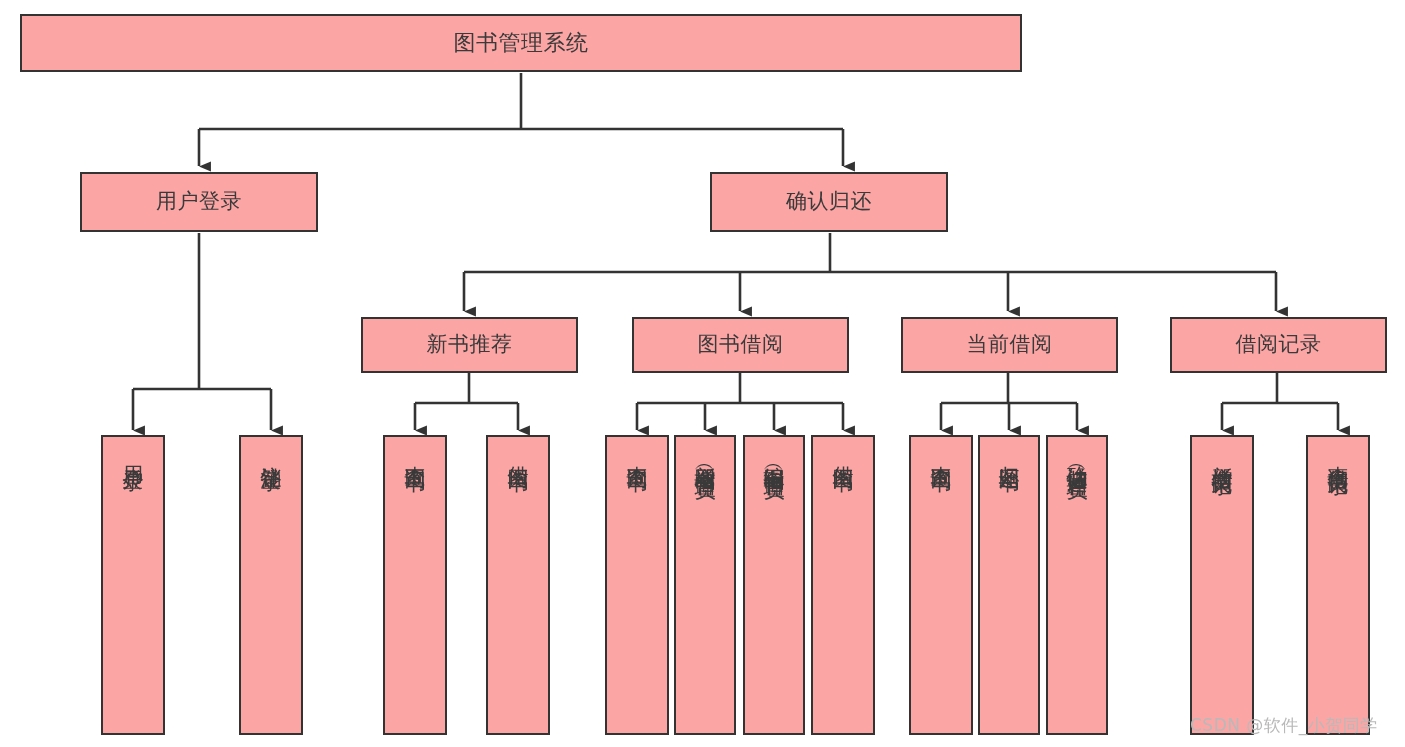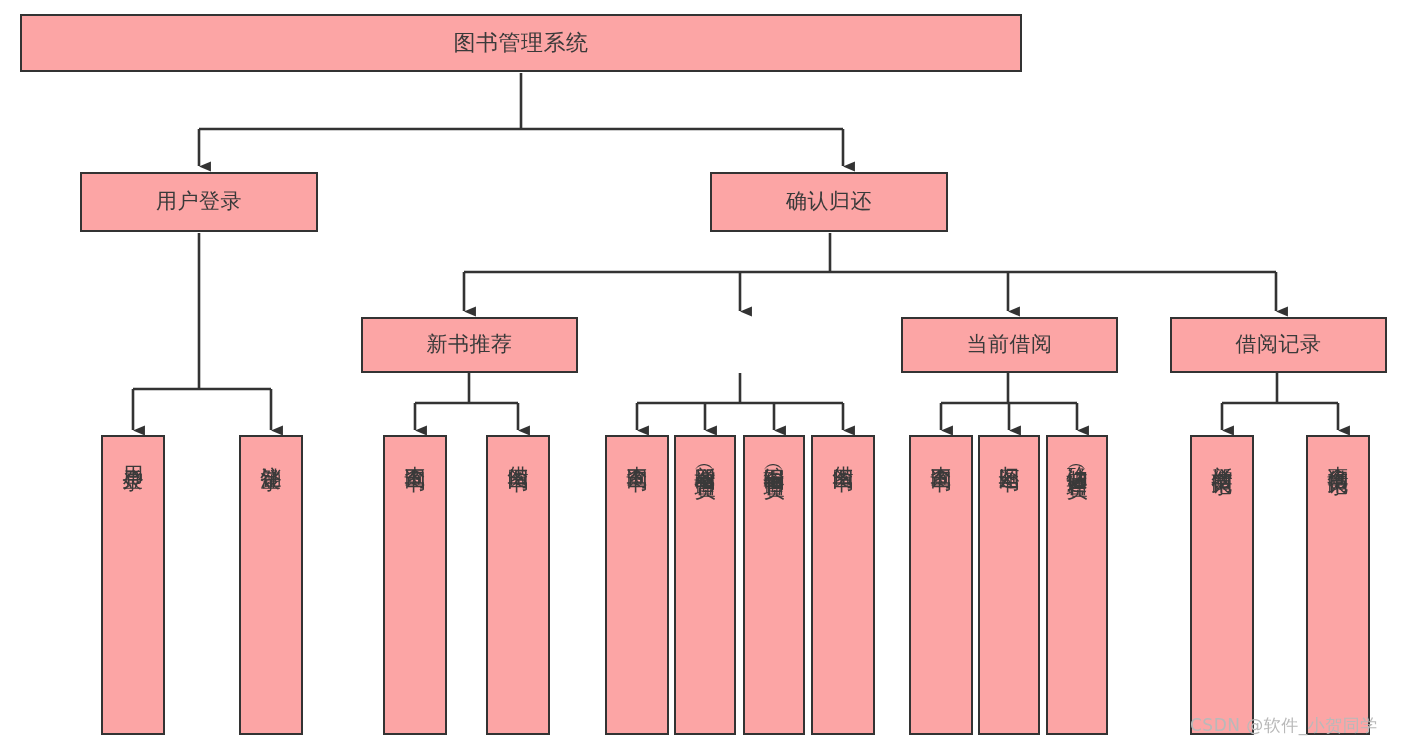--- a/index.html
+++ b/index.html
@@ -134,20 +134,23 @@
   </div>
 
   <div class="node horiz" style="left:710px; top:172px; width:238px; height:60px;">
     <span class="label">确认归还</span>
   </div>
 
   <div class="node horiz" style="left:361px; top:317px; width:217px; height:56px;">
     <span class="label">新书推荐</span>
   </div>
 
+  <div class="node horiz" style="left:632px; top:317px; width:217px; height:56px;">
+    <span class="label">图书借阅</span>
+  </div>
 
   <div class="node horiz" style="left:1170px; top:317px; width:217px; height:56px;">
     <span class="label">借阅记录</span>
   </div>
 
   <div class="node horiz" style="left:901px; top:317px; width:217px; height:56px;">
     <span class="label">当前借阅</span>
   </div>
 
   <div class="node vert" style="left:101px; top:435px; width:64px; height:300px;">

